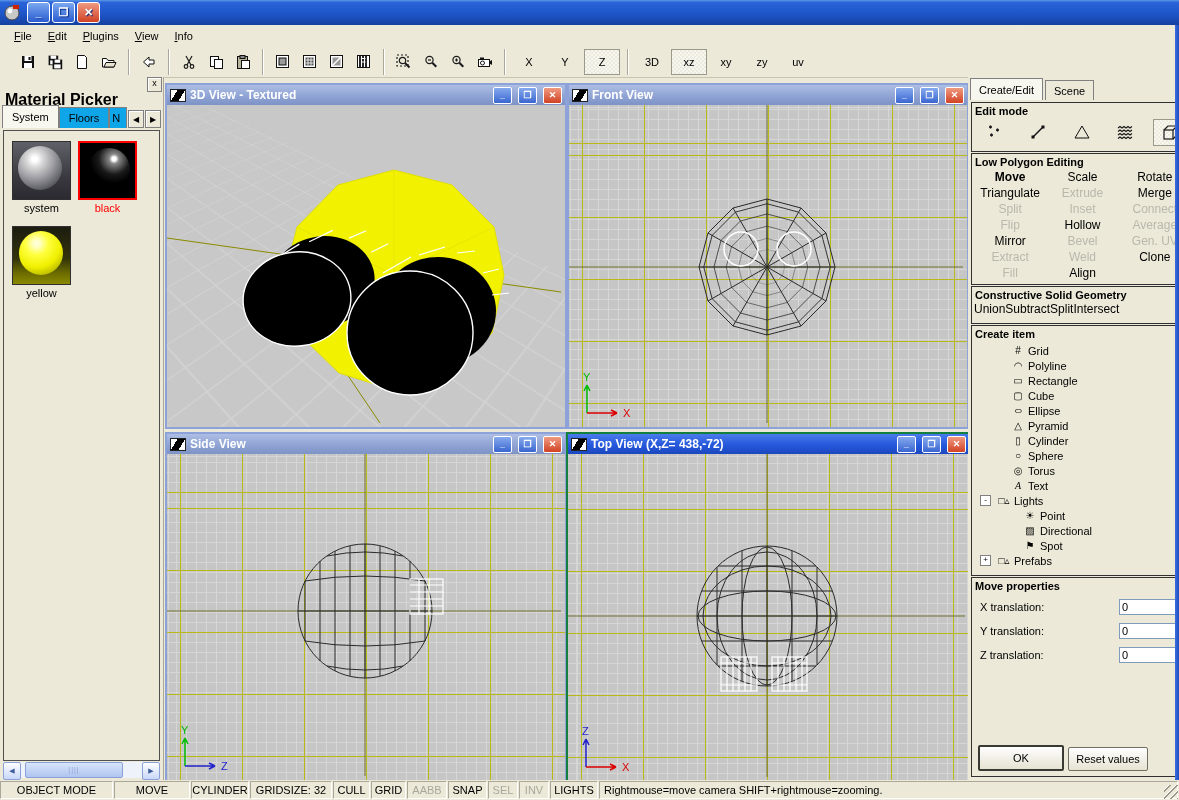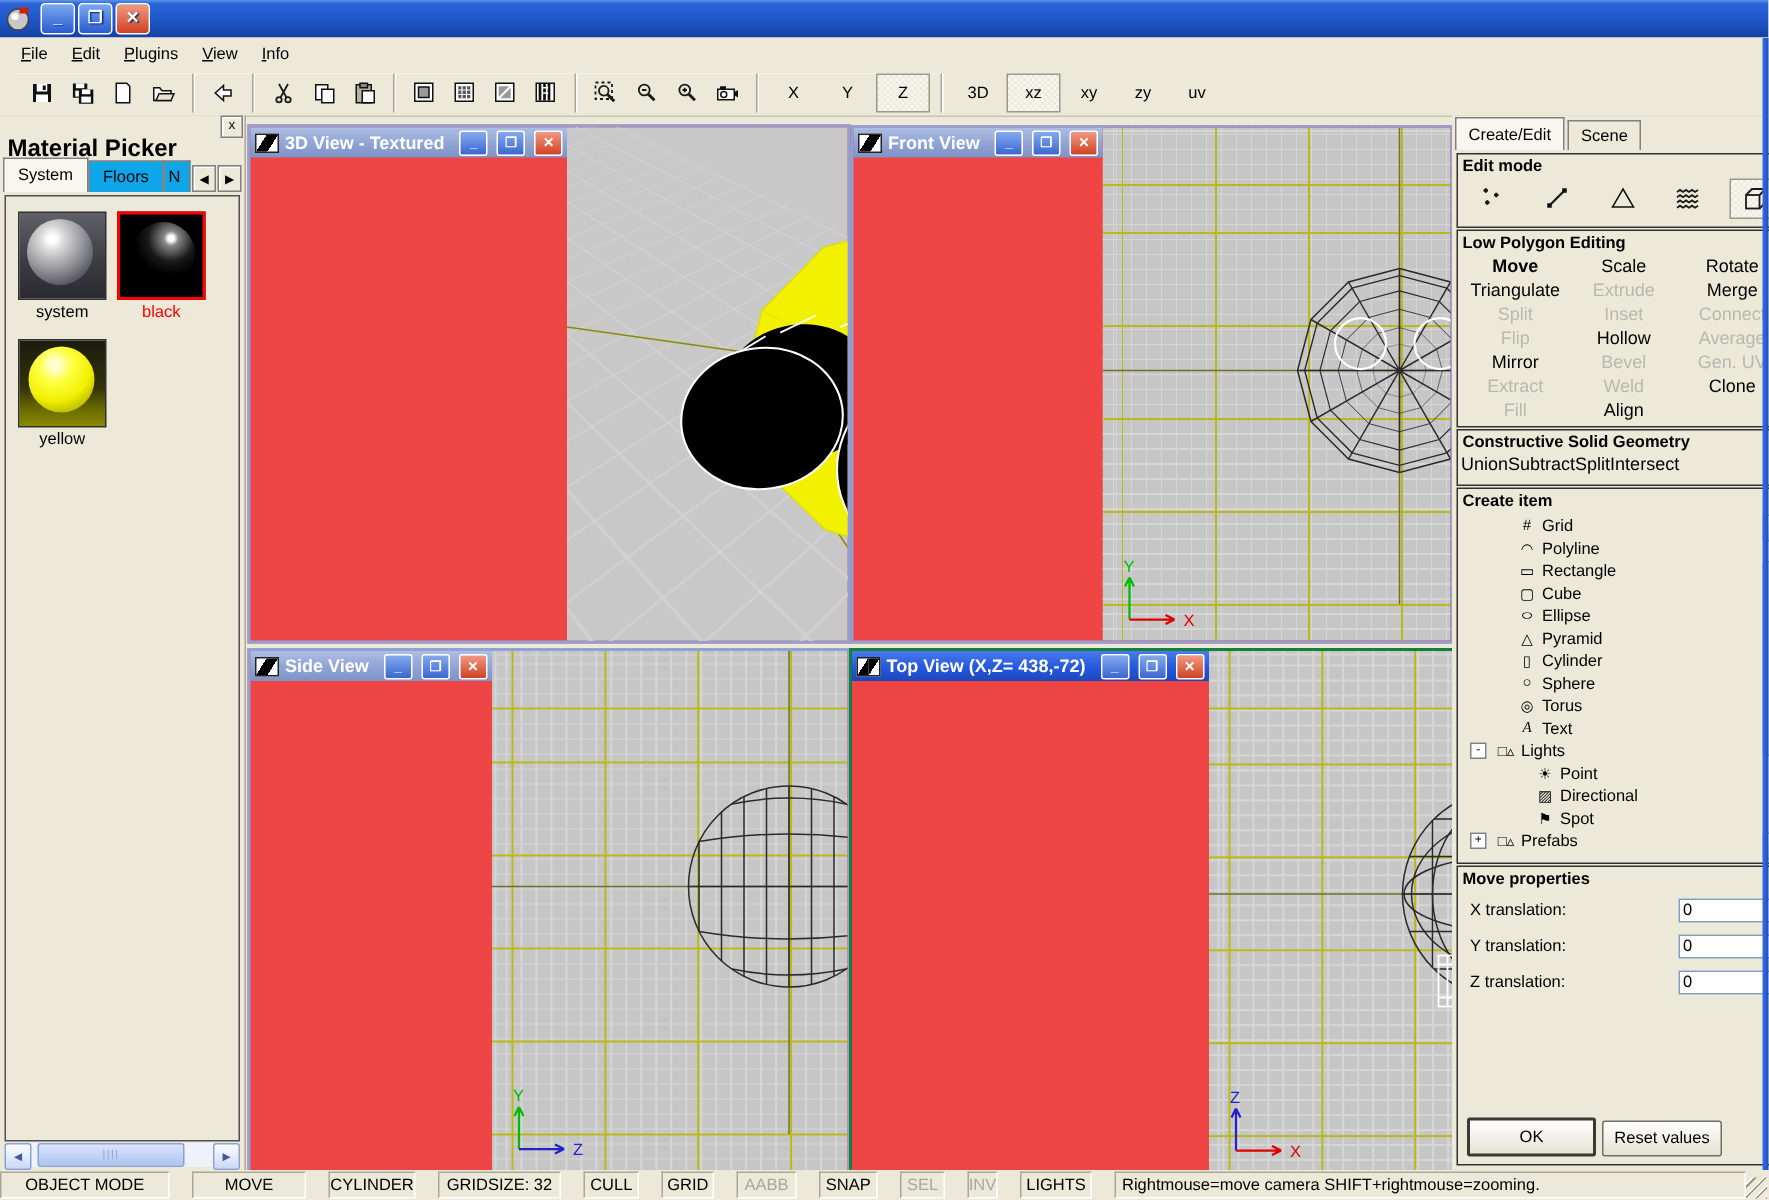--- a/index.html
+++ b/index.html
@@ -67,21 +67,21 @@
     background:#EEF3FB}
   .sbtn{width:16px;height:16px;flex:none;border:1px solid #8CA0D8;border-radius:2px;
     background:linear-gradient(180deg,#FDFEFF,#C9D8F8);display:flex;align-items:center;justify-content:center;
     font-size:7px;color:#3C5A9C}
   .sthumb{border:1px solid #8CA0D8;border-radius:2px;background:linear-gradient(180deg,#D8E4FB,#AFC4EF);
     position:relative}
   .sthumb::after{content:"||||";position:absolute;left:50%;top:50%;transform:translate(-50%,-55%);
     font-size:7px;color:#8CA0D8;letter-spacing:1px}
 
   
-  .viewport{position:absolute;border:2px solid #8CA2D8;background:#ef4444;display:flex;flex-direction:row}
+  .viewport{position:absolute;border:2px solid #8CA2D8;background:#fdba74;display:flex;flex-direction:column}
   .viewport.active{border:2px solid #15803d}
   .vp-title{height:20px;flex:none;display:flex;align-items:center;padding:0 3px;gap:4px;
     color:#fff;font-weight:bold;font-size:12px;
     background:linear-gradient(180deg,#AEBEE4 0%,#8FA4D4 55%,#7E93C6 100%)}
   .viewport.active .vp-title{background:linear-gradient(180deg,#4A7BEC 0%,#2558DC 55%,#1B48BE 100%)}
   .vp-ico{width:14px;height:11px;background:#fff;border:1px solid #222;flex:none;position:relative}
   .vp-ico::before{content:"";position:absolute;inset:0;
     background:linear-gradient(to bottom right,transparent 48%,#000 0) top left/50% 100% no-repeat,
                linear-gradient(to top left,transparent 48%,#000 0) top right/50% 100% no-repeat}
   .vp-title .sp{flex:1}
@@ -142,21 +142,21 @@
   .mp-field label{flex:1;font-size:11px}
   .mp-field input{width:60px;height:14px;border:1px solid #7F9DB9;font-size:11px;padding:0 2px;
     font-family:"Liberation Sans",sans-serif}
   .btn{position:absolute;height:22px;background:linear-gradient(180deg,#fefefe,#e6e3d2);
     border:1px solid #707062;border-radius:2px;font-size:11px;display:flex;align-items:center;
     justify-content:center;font-family:"Liberation Sans",sans-serif}
   .btn.default{border:2px solid #3a3a34}
 
   
   .statusbar{position:absolute;left:0;bottom:0;right:0;height:20px;background:#ECE9D8;display:flex}
-  .seg{border:1px solid;border-color:#aca899 #fff #fff #aca899;margin:1px 15px 1px 0;
+  .seg{border:1px solid;border-color:#aca899 #fff #fff #aca899;margin:1px 1px 1px 0;
     display:flex;align-items:center;justify-content:center;font-size:11px;white-space:nowrap;
     padding:0 4px;box-sizing:border-box}
   .seg.disabled{color:#a8a89a}
   .seg.hint{justify-content:flex-start;flex:1}
   .grip{position:absolute;right:1px;bottom:1px;width:14px;height:14px;
     background:repeating-linear-gradient(135deg,transparent 0 3px,#fff 3px 4px,#9a9788 4px 5px)}
   .win-edge{position:absolute;right:0;top:25px;width:4px;bottom:0;
     background:linear-gradient(90deg,#3A6CE0,#1E4FBE)}
   .icon-dark{stroke:#1a1a1a;fill:none;stroke-width:1.2}
 </style>
@@ -675,17 +675,17 @@
 <div class="statusbar">
   <span class="seg" style="width:113px">OBJECT MODE</span>
   <span class="seg" style="width:76px">MOVE</span>
   <span class="seg" style="width:58px">CYLINDER</span>
   <span class="seg" style="width:82px">GRIDSIZE: 32</span>
   <span class="seg" style="width:37px">CULL</span>
   <span class="seg" style="width:35px">GRID</span>
   <span class="seg disabled" style="width:40px">AABB</span>
   <span class="seg" style="width:39px">SNAP</span>
   <span class="seg disabled" style="width:30px">SEL</span>
-  <span class="seg disabled" style="width:20px">INV</span>
+  <span class="seg disabled" style="width:30px">INV</span>
   <span class="seg" style="width:48px">LIGHTS</span>
   <span class="seg hint">Rightmouse=move camera   SHIFT+rightmouse=zooming.</span>
   <span class="grip"></span>
 </div>
 
 </body></html>

